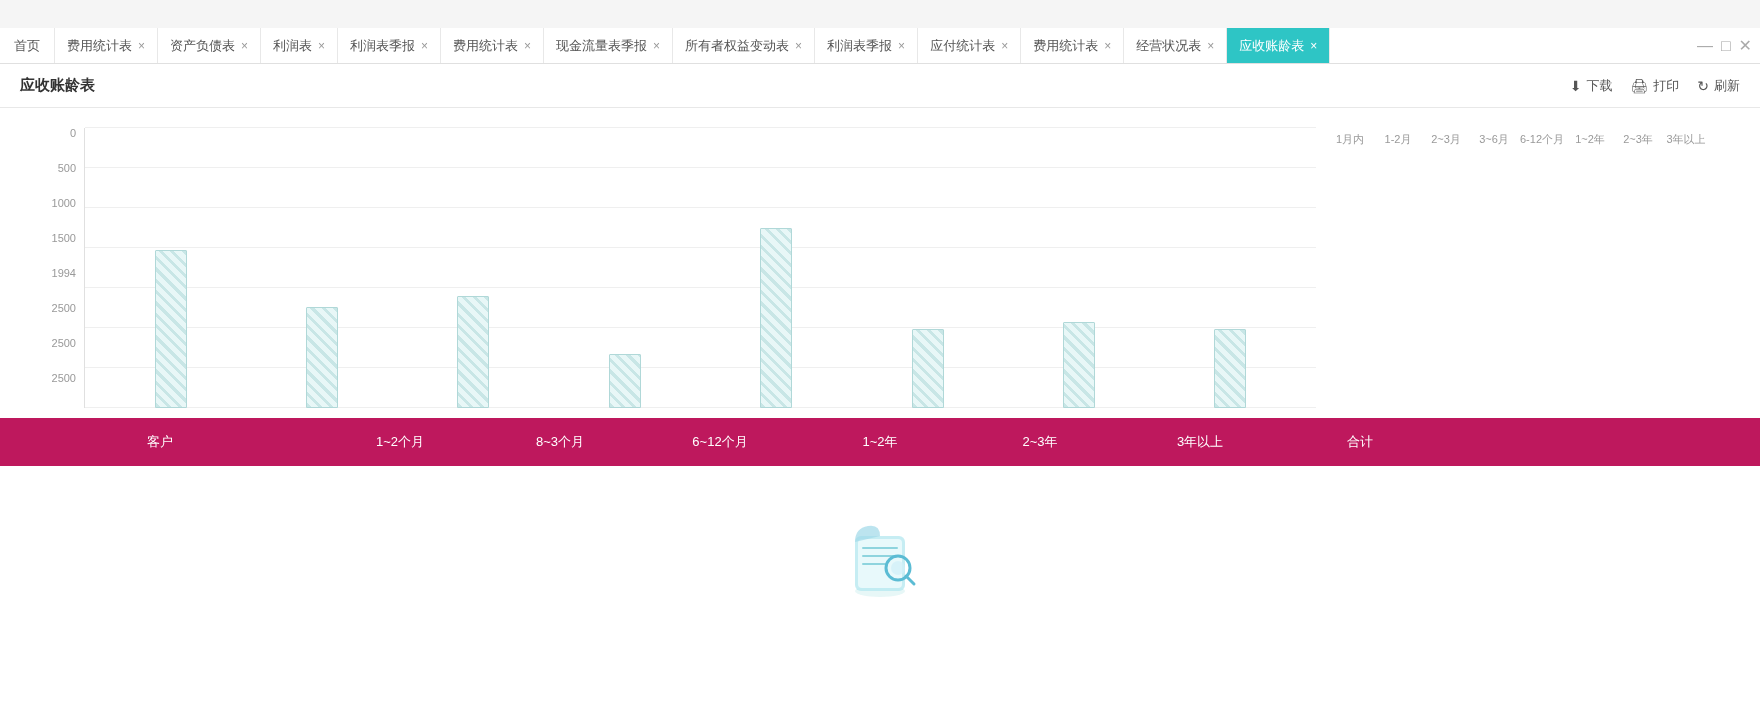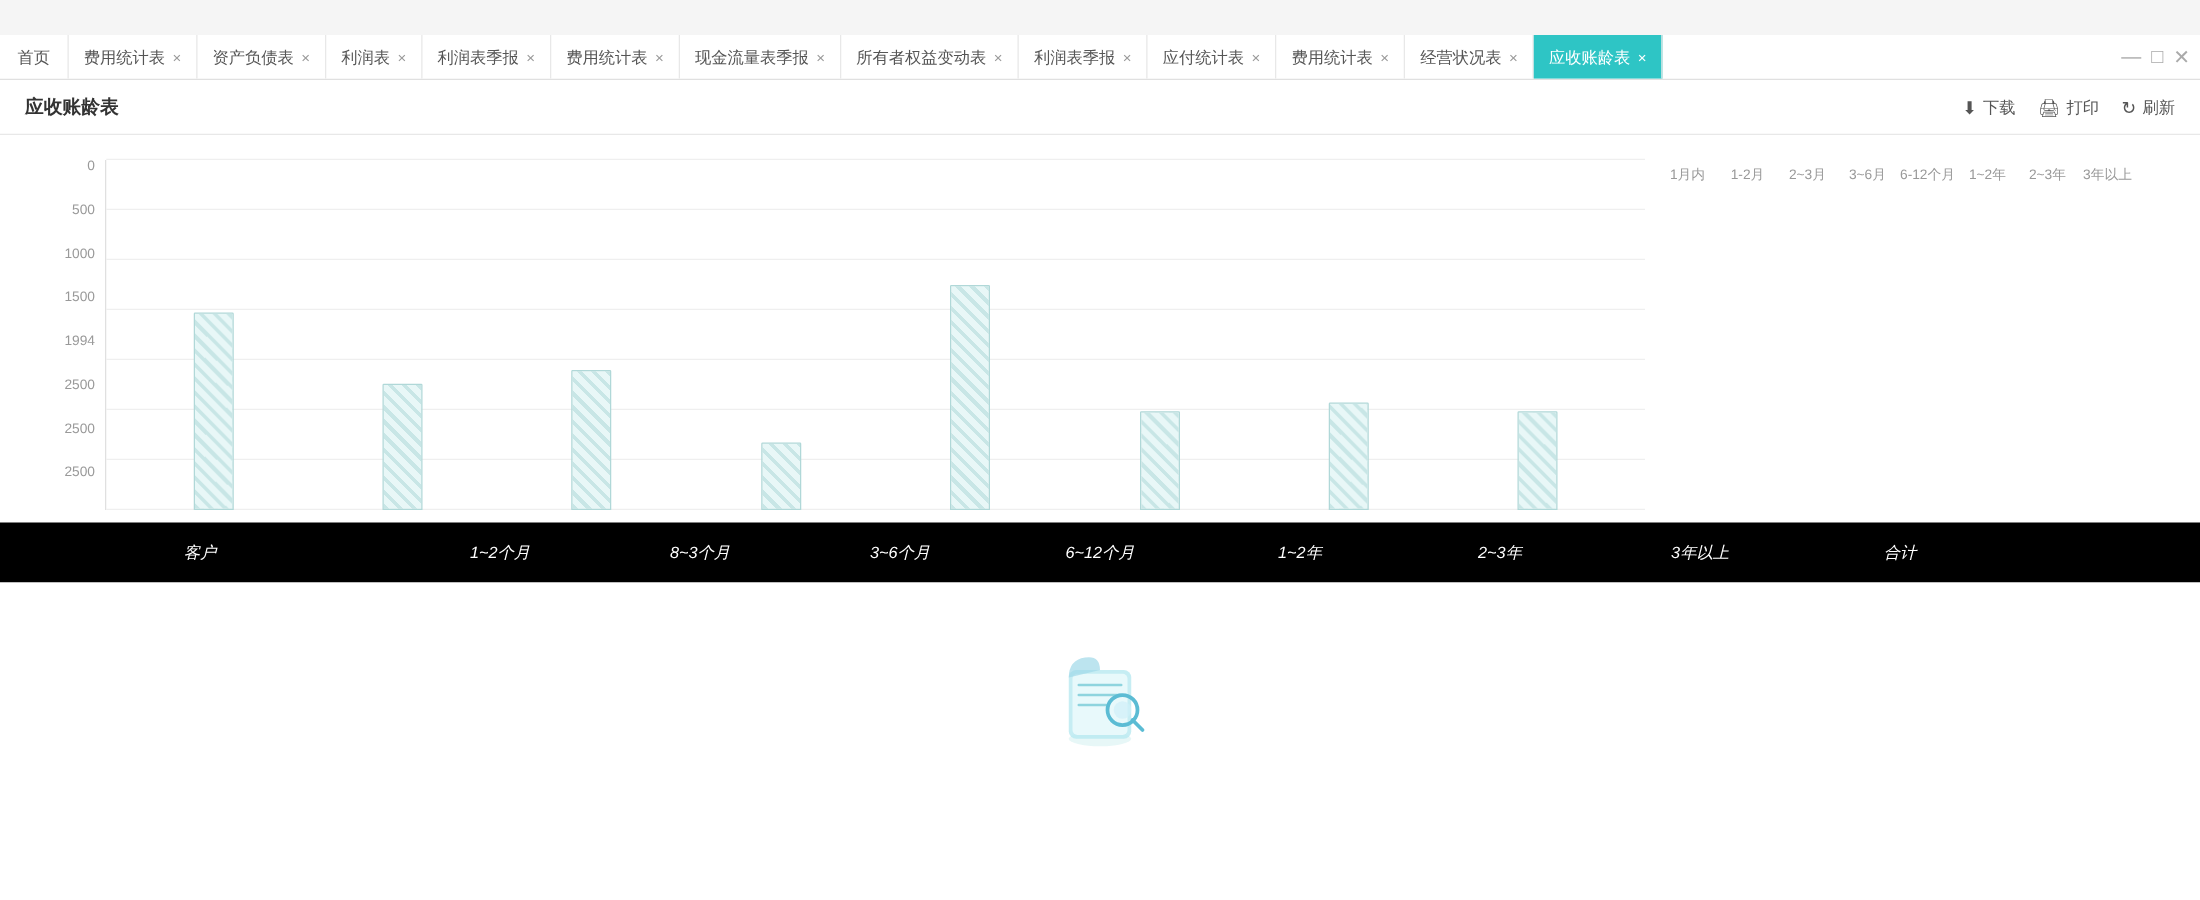--- a/index.html
+++ b/index.html
@@ -184,25 +184,24 @@
       font-size: 11px;
       color: #999;
       text-align: center;
       width: 48px;
     }
 
     
     .table-header {
       display: grid;
       grid-template-columns: 2fr 1fr 1fr 1fr 1fr 1fr 1fr 1fr 1fr 1fr;
-      background: #000000;
+      background: #be185d;
       color: #fff;
       font-size: 13px;
       min-height: 48px;
-      font-style: italic;
     }
     .th-cell {
       display: flex;
       align-items: center;
       justify-content: center;
       padding: 12px 8px;
       text-align: center;
     }
 
     
@@ -372,21 +371,20 @@
             </div>
         </div>
       </div>
     </div>
   </div>
 
   <div class="table-header" id="table-header">
   <div class="th-cell">客户</div>
       <div class="th-cell">1~2个月</div>
       <div class="th-cell">8~3个月</div>
-      <div class="th-cell">3~6个月</div>
       <div class="th-cell">6~12个月</div>
       <div class="th-cell">1~2年</div>
       <div class="th-cell">2~3年</div>
       <div class="th-cell">3年以上</div>
       <div class="th-cell">合计</div>
     </div>
 
   <div class="empty-state">
     <svg class="empty-icon" viewBox="0 0 100 100" xmlns="http://www.w3.org/2000/svg">
 

